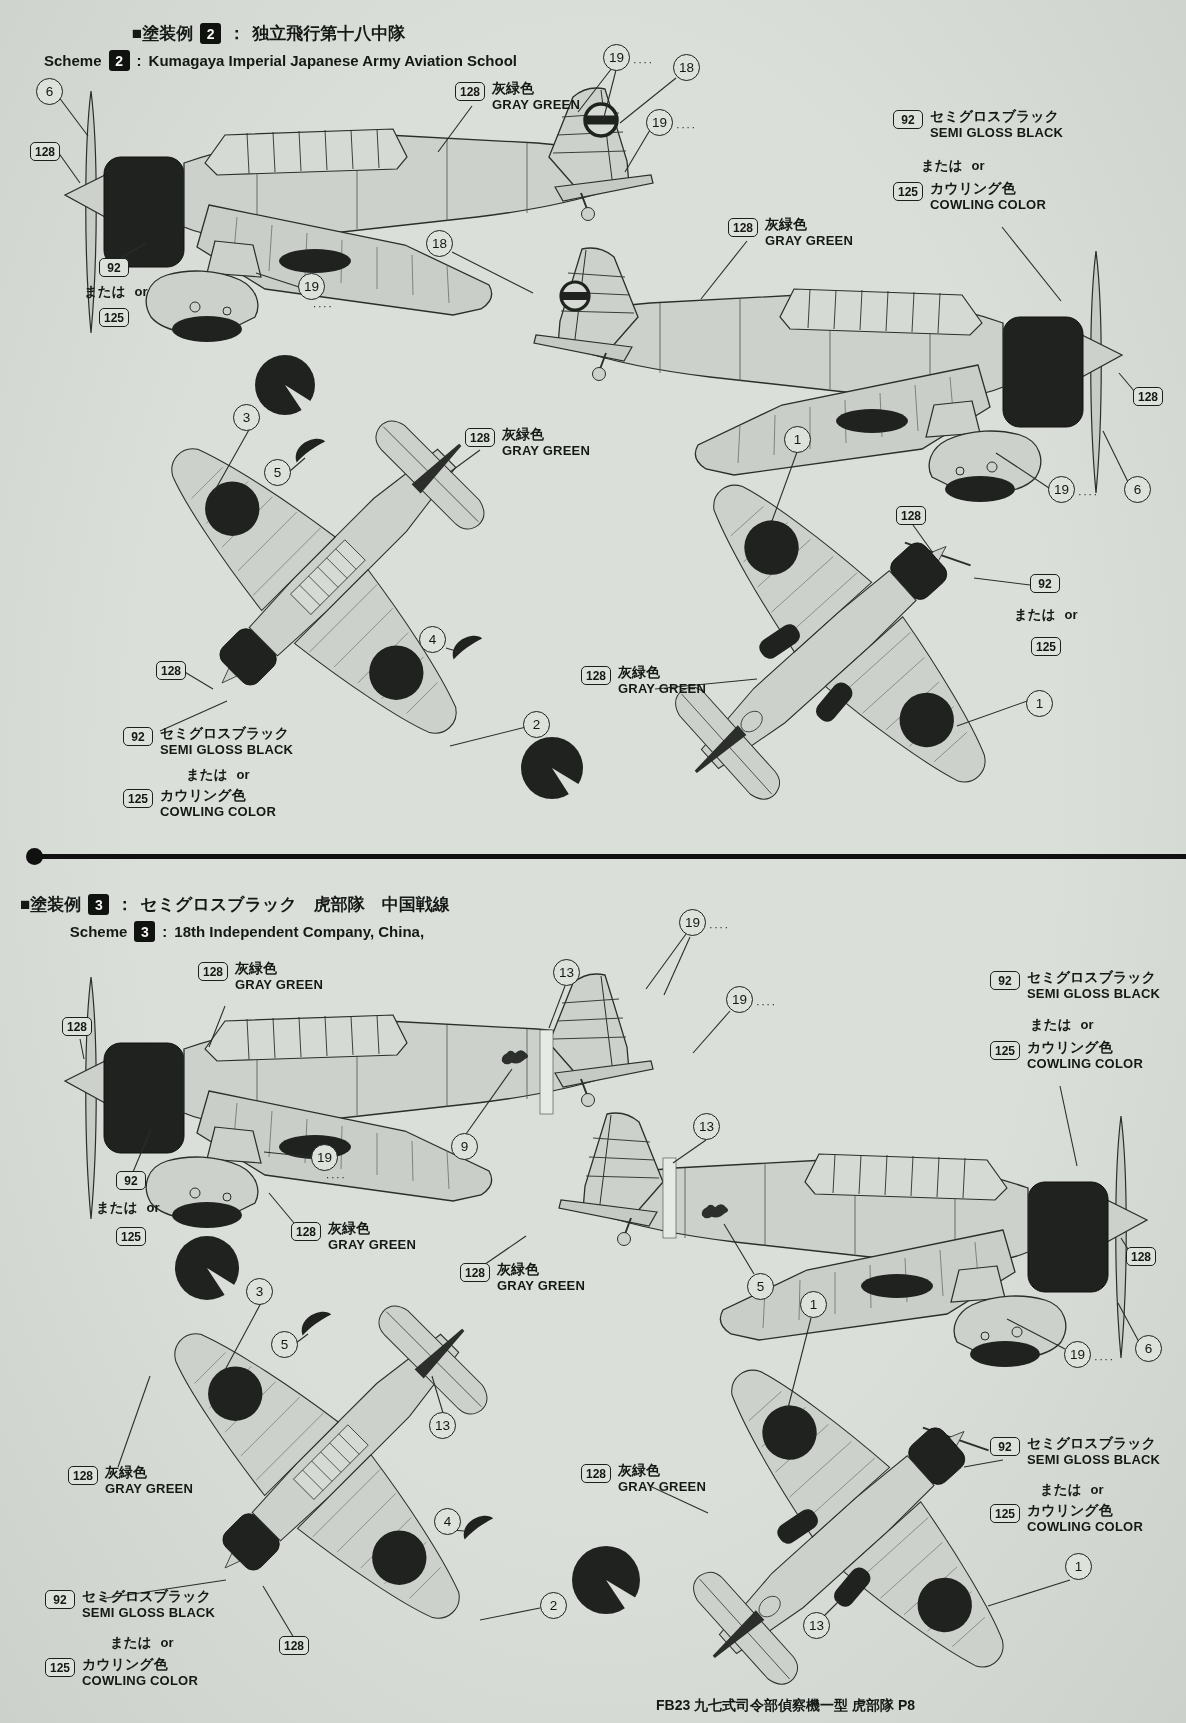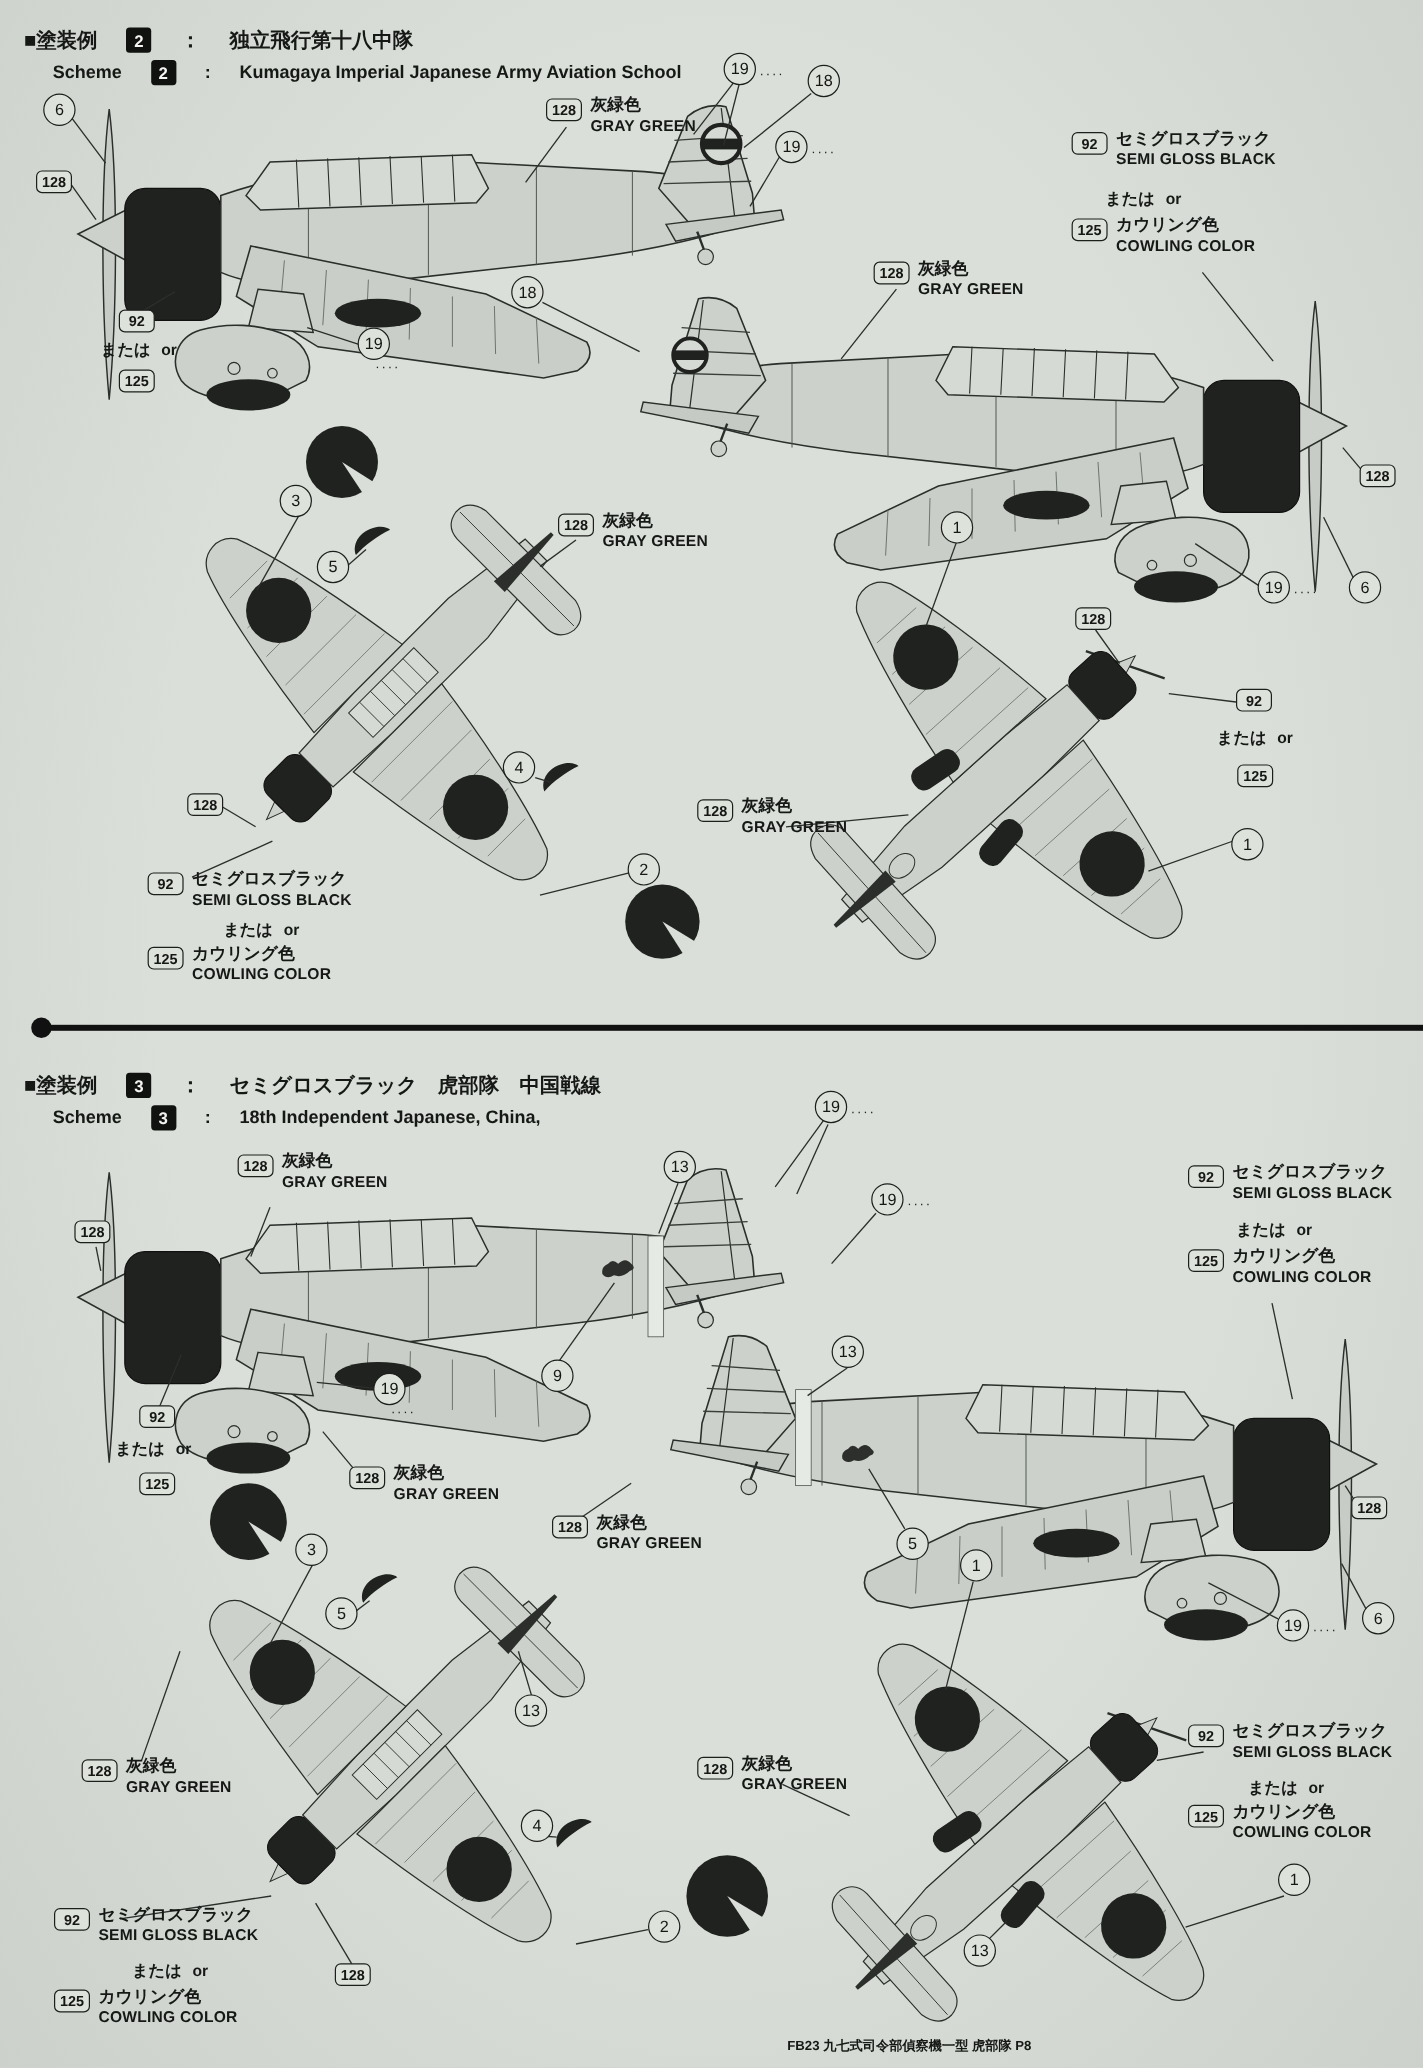--- a/index.html
+++ b/index.html
@@ -2,21 +2,21 @@
 <html><head>
 <meta charset="utf-8">
 <style>
   html,body{margin:0;padding:0;background:#cfd4ce;}
   .sheet{position:relative;width:1186px;height:1723px;overflow:hidden;
     background:radial-gradient(ellipse at 50% 45%, #dae0d9 55%, #ccd2cb 100%);
     font-family:"Liberation Sans",sans-serif;color:#161816;}
   svg.art{position:absolute;left:0;top:0;}
   
   .scheme-header{position:absolute;}
-  .shrow{display:flex;align-items:center;gap:24px;white-space:nowrap;}
+  .shrow{display:flex;align-items:center;gap:7px;white-space:nowrap;justify-content:center;}
   .shrow.jp{font-size:17px;font-weight:700;}
   .shrow.en{font-size:15px;font-weight:700;margin-top:5px;margin-left:24px;}
   .numbox{display:inline-flex;width:21px;height:21px;background:#101210;color:#f4f4f2;
     align-items:center;justify-content:center;font-size:14px;font-weight:700;border-radius:3px;flex:0 0 auto;}
   
   #ann > div{position:absolute;}
   .callout{width:27px;height:27px;border:1.7px solid #1d1f1d;border-radius:50%;
     background:#dde2da;display:flex;align-items:center;justify-content:center;
     font-size:13.5px;font-weight:500;box-sizing:border-box;}
   .dots{position:absolute;font-size:11px;letter-spacing:1.5px;color:#1d1f1d;white-space:nowrap;}
@@ -29,21 +29,21 @@
   .pjp{font-size:14px;font-weight:700;line-height:1.1;font-family:Liberation Mono, monospace;}
   .pen{font-size:13px;font-weight:700;line-height:1.3;letter-spacing:.2px;}
   .orrow{display:flex;gap:9px;align-items:baseline;white-space:nowrap;}
   .ojp{font-size:13.5px;font-weight:700;}
   .oen{font-size:13px;font-weight:700;}
   
   .wline{position:absolute;left:28px;top:854px;width:1158px;height:5px;background:#111;}
   .wline::before{content:'';position:absolute;left:-2px;top:-6px;width:17px;height:17px;border-radius:50%;background:#111;}
   .watermark{position:absolute;left:55px;top:826px;font-size:55px;letter-spacing:-1px;
     color:#e81217;white-space:nowrap;font-weight:400;}
-  .footer{position:absolute;left:640px;top:1697px;font-size:11px;font-weight:600;white-space:nowrap;padding-left:16px;}
+  .footer{position:absolute;left:640px;top:1697px;font-size:14px;font-weight:600;white-space:nowrap;padding-left:16px;}
 </style>
 </head>
 <body>
 
 <div class="sheet">
 
   <svg class="art" width="1186" height="1723" viewBox="0 0 1186 1723">
     <defs>
       <g id="pside">
         <path d="M34,14 C41,70 41,180 34,256 C27,180 27,70 34,14 Z" fill="#c7cdc6" stroke="#2b2e2b" stroke-width="1.2"></path>
@@ -231,21 +231,21 @@
     <div class="shrow jp">
       <span>■塗装例</span>
       <span class="numbox">3</span>
       <span>：</span>
       <span>セミグロスブラック　虎部隊　中国戦線</span>
     </div>
     <div class="shrow en">
       <span>Scheme</span>
       <span class="numbox">3</span>
       <span>:</span>
-      <span>18th Independent Japanese, China,</span>
+      <span>18th Independent Company, China,</span>
     </div>
   </div>
 
   <div class="wline"></div>
 
   <div class="footer">FB23 九七式司令部偵察機一型 虎部隊 P8</div>
 
   <div id="ann">
       <div class="callout" style="left: 36px; top: 78px;">
         <div class="cnum">6</div>

